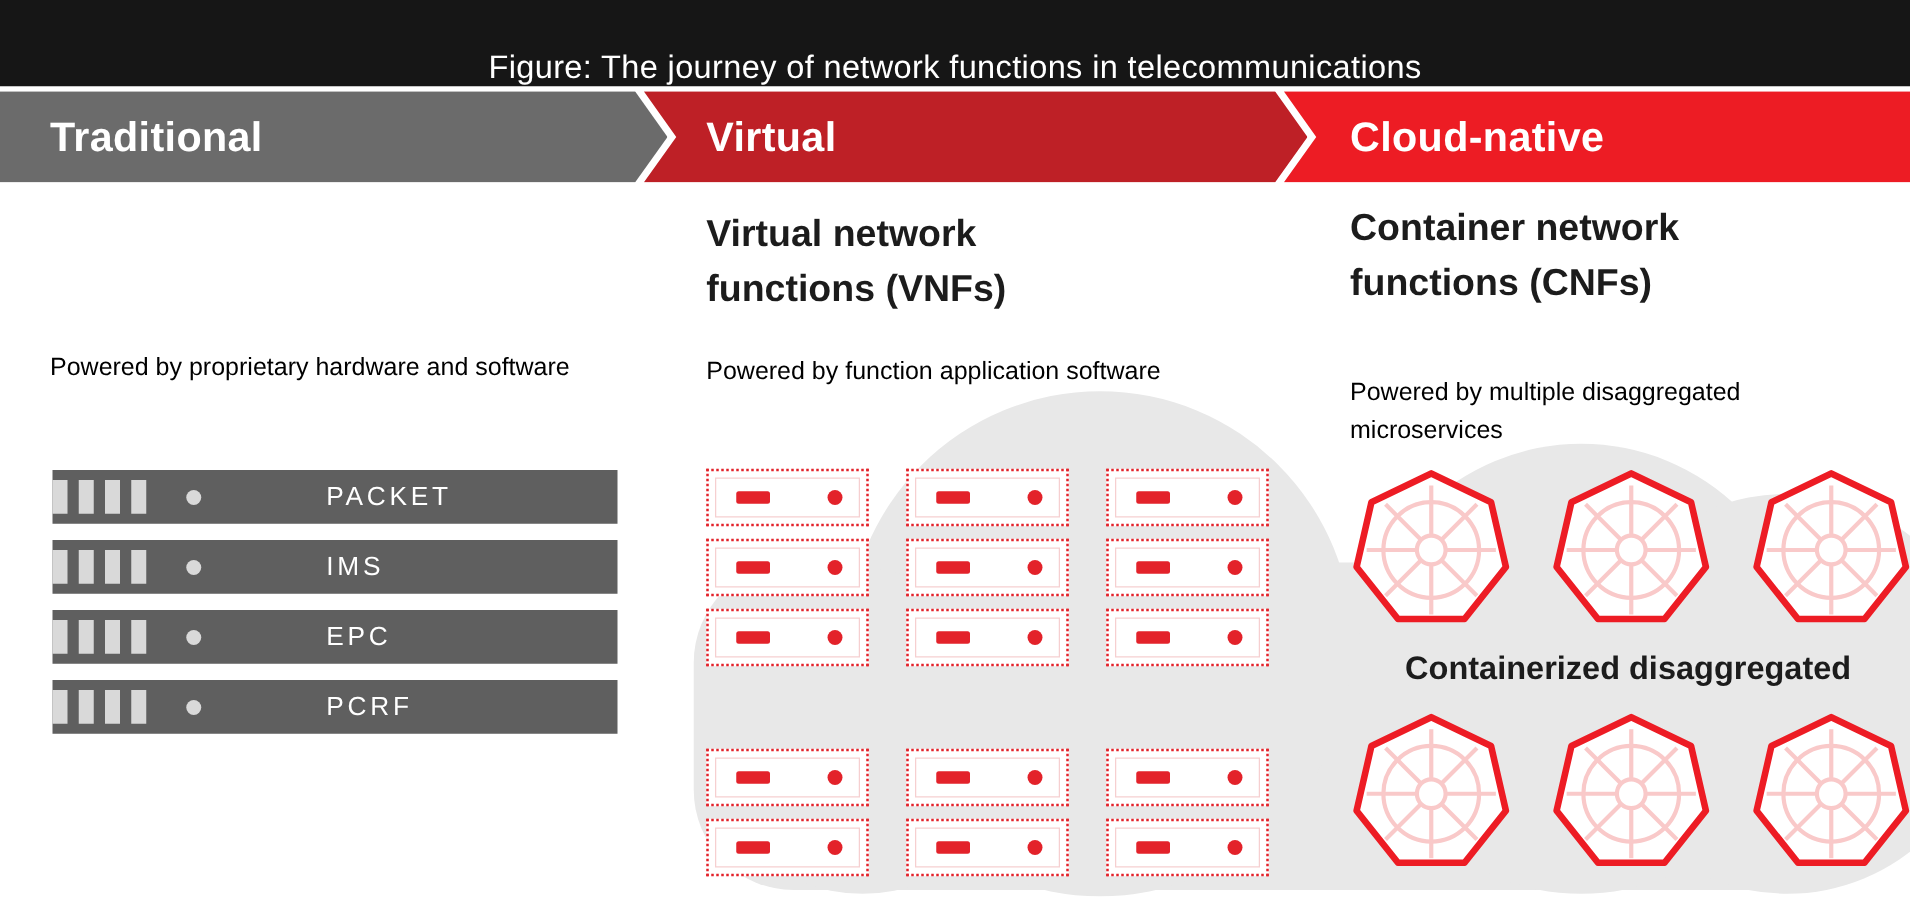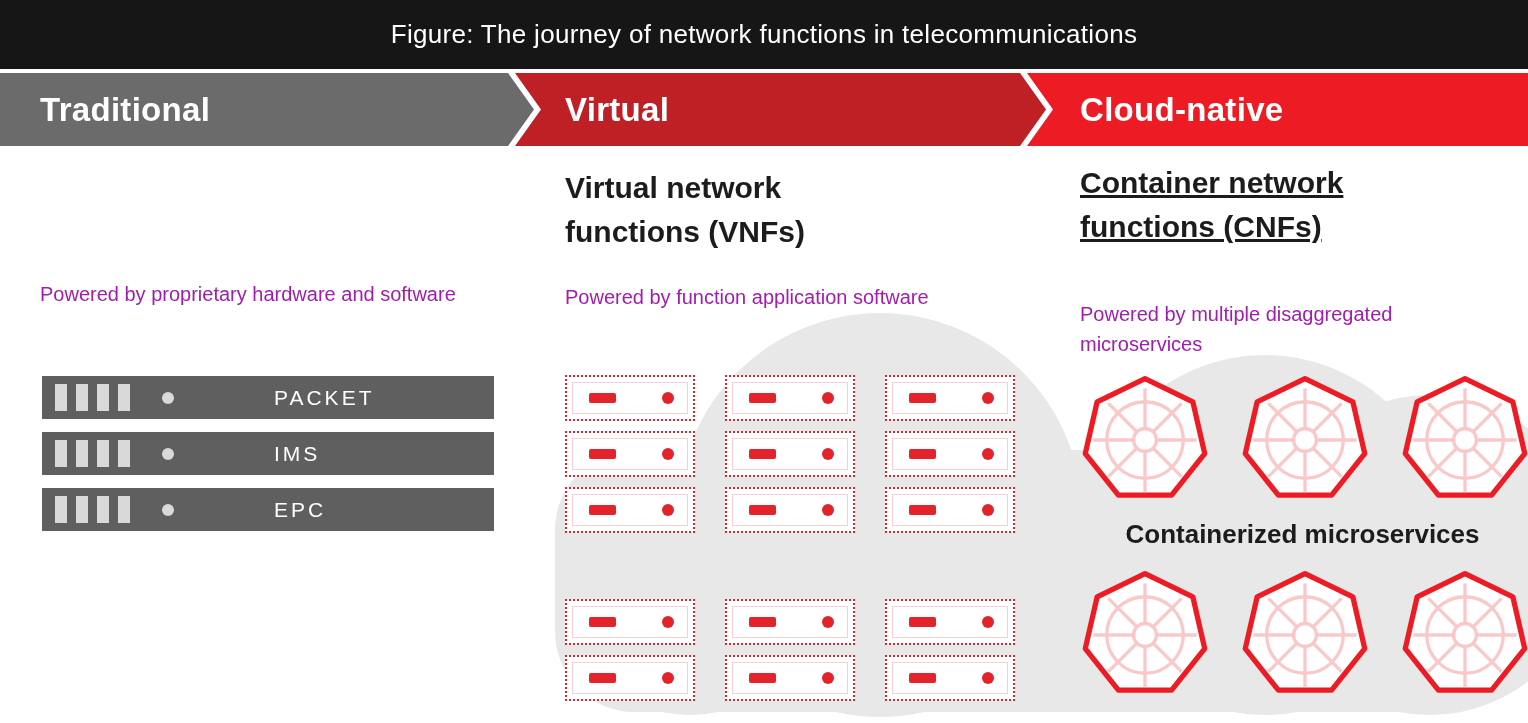--- a/index.html
+++ b/index.html
@@ -1,51 +1,51 @@
 <!DOCTYPE html>
 <html><head>
 <meta charset="utf-8">
 <style>
   html,body{margin:0;padding:0;background:#fff;}
   body{font-family:"Liberation Sans", sans-serif;}
   .stage{position:relative;width:1528px;height:723px;overflow:hidden;background:#fff;}
 
   
   .titlebar{position:absolute;left:0;top:0;width:1528px;height:69px;background:#161616;
-    display:flex;align-items:center;justify-content:center;}
+    display:flex;align-items:flex-end;justify-content:center;}
   .titlebar span{color:#fff;font-size:26px;font-weight:500;letter-spacing:.3px;}
 
   
   .band{position:absolute;left:0;top:73px;width:1365px;height:73px;}
   .seg{position:absolute;top:0;height:73px;display:flex;align-items:center;}
   .seg span{color:#fff;font-size:33px;font-weight:bold;letter-spacing:.3px;}
   .seg-trad{left:0;width:534px;background:#6b6b6b;padding-left:40px;box-sizing:border-box;
     clip-path:polygon(0 0, calc(100% - 26px) 0, 100% 50%, calc(100% - 26px) 100%, 0 100%);}
   .seg-virt{left:515px;width:531px;background:#be2026;padding-left:50px;box-sizing:border-box;
     clip-path:polygon(0 0, calc(100% - 26px) 0, 100% 50%, calc(100% - 26px) 100%, 0 100%, 26px 50%);}
   .seg-cloud{left:1027px;width:501px;background:#ed1c24;padding-left:53px;box-sizing:border-box;
     clip-path:polygon(0 0, 100% 0, 100% 100%, 0 100%, 26px 50%);}
 
   
   .cloud-svg{position:absolute;left:0;top:0;z-index:0;}
 
   
   .col-heading{position:absolute;font-size:30px;line-height:44px;font-weight:bold;color:#1c1c1c;z-index:2;}
-  .col-sub{position:absolute;font-size:20px;line-height:30px;color:#a21caf;z-index:2;}
+  .col-sub{position:absolute;font-size:20px;line-height:30px;color:#000000;z-index:2;}
   .h-trad{left:40px;top:166px;width:310px;}
   .h-virt{left:565px;top:166px;width:310px;}
-  .h-cnf{left:1080px;top:161px;width:340px;text-decoration:underline;}
+  .h-cnf{left:1080px;top:161px;width:340px;}
   .s-trad{left:40px;top:279px;width:440px;}
   .s-virt{left:565px;top:282px;width:380px;}
   .s-cnf{left:1080px;top:280px;width:410px;margin-top:19px;}
 
   
   .server-list{position:absolute;left:42px;top:376px;z-index:2;}
   .server{width:452px;height:43px;background:#5f5f5f;margin-bottom:13px;
-    display:flex;align-items:center;box-sizing:border-box;padding-left:13px;}
+    display:flex;align-items:center;box-sizing:border-box;}
   .slots{display:flex;gap:9px;}
   .slot{width:12px;height:27px;background:#d9d9d9;}
   .srv-dot{width:12px;height:12px;border-radius:50%;background:#d9d9d9;margin-left:32px;}
   .srv-label{color:#fff;font-size:21px;letter-spacing:3px;margin-left:100px;}
 
   
   .vnf-group{position:absolute;display:grid;grid-template-columns:repeat(3,130px);gap:10px 30px;z-index:2;}
   .vnf-top{left:565px;top:375px;}
   .vnf-bottom{left:565px;top:599px;}
   .vnf{width:130px;height:46px;box-sizing:border-box;border:2px dotted #e3222a;background:#fff;position:relative;}
@@ -125,20 +125,30 @@
     <div class="server">
       <div class="slots">
           <div class="slot"></div>
           <div class="slot"></div>
           <div class="slot"></div>
           <div class="slot"></div>
         </div>
       <div class="srv-dot"></div>
       <span class="srv-label">EPC</span>
     </div>
+    <div class="server">
+      <div class="slots">
+          <div class="slot"></div>
+          <div class="slot"></div>
+          <div class="slot"></div>
+          <div class="slot"></div>
+        </div>
+      <div class="srv-dot"></div>
+      <span class="srv-label">PCRF</span>
+    </div>
   </div>
 
   <div class="vnf-group vnf-top">
     <div class="vnf">
         <div class="vnf-inner">
           <span class="vnf-dash"></span>
           <span class="vnf-dot"></span>
         </div>
       </div>
     <div class="vnf">
@@ -224,21 +234,21 @@
         </div>
       </div>
     <div class="vnf">
         <div class="vnf-inner">
           <span class="vnf-dash"></span>
           <span class="vnf-dot"></span>
         </div>
       </div>
   </div>
 
-  <div class="caption cap-cnf">Containerized microservices</div>
+  <div class="caption cap-cnf">Containerized disaggregated</div>
 
   <div class="k8s-group k8s-top">
     <svg width="134" height="134" viewBox="-70 -70 140 140">
       <polygon points="0,-64 50,-39.9 62.4,14.2 27.8,57.7 -27.8,57.7 -62.4,14.2 -50,-39.9" fill="#ffffff" stroke="#ed1c24" stroke-width="5.5" stroke-linejoin="round"></polygon>
       <g stroke="#f9c9c9" stroke-width="3.5" fill="none">
         <line x1="0" y1="0" x2="0" y2="-54"></line>
           <line x1="0" y1="0" x2="38.2" y2="-38.2"></line>
         <line x1="0" y1="0" x2="54" y2="0"></line>
           <line x1="0" y1="0" x2="38.2" y2="38.2"></line>
         <line x1="0" y1="0" x2="0" y2="54"></line>

